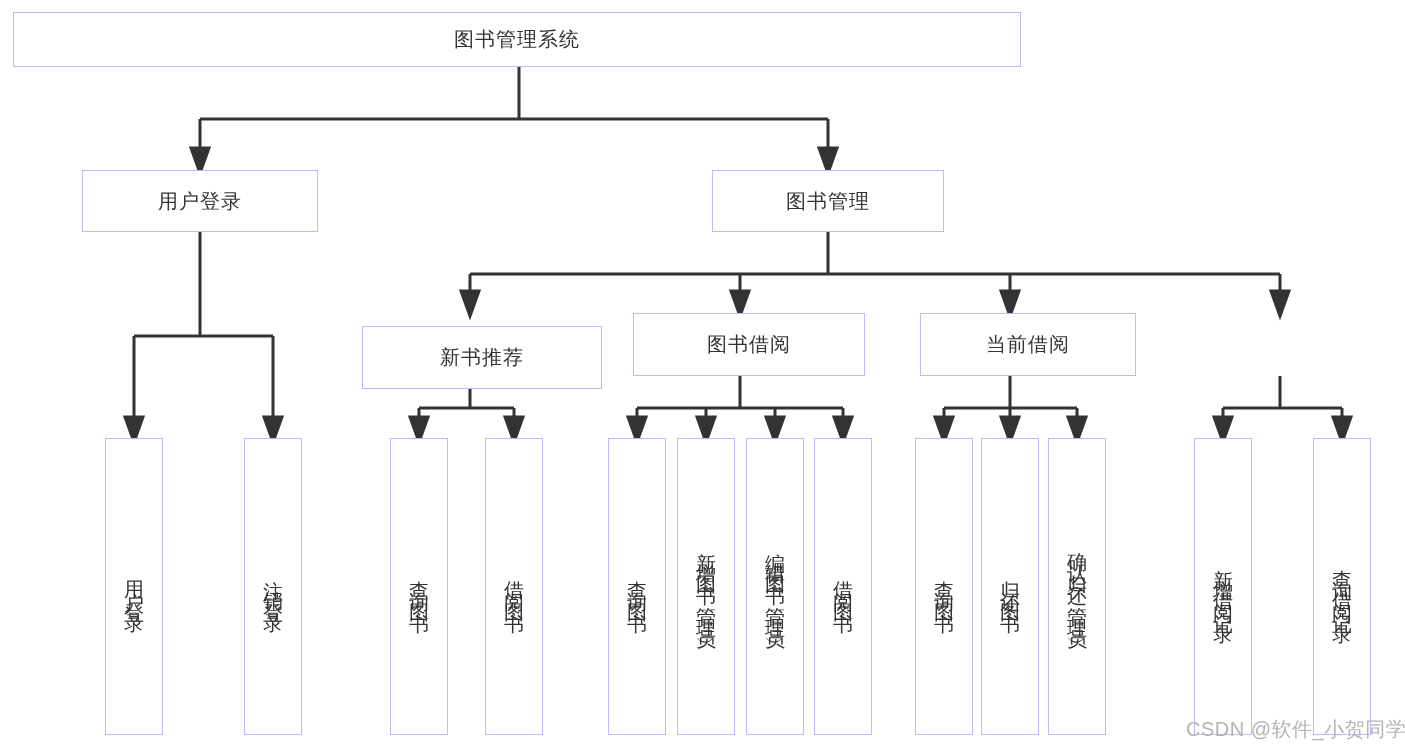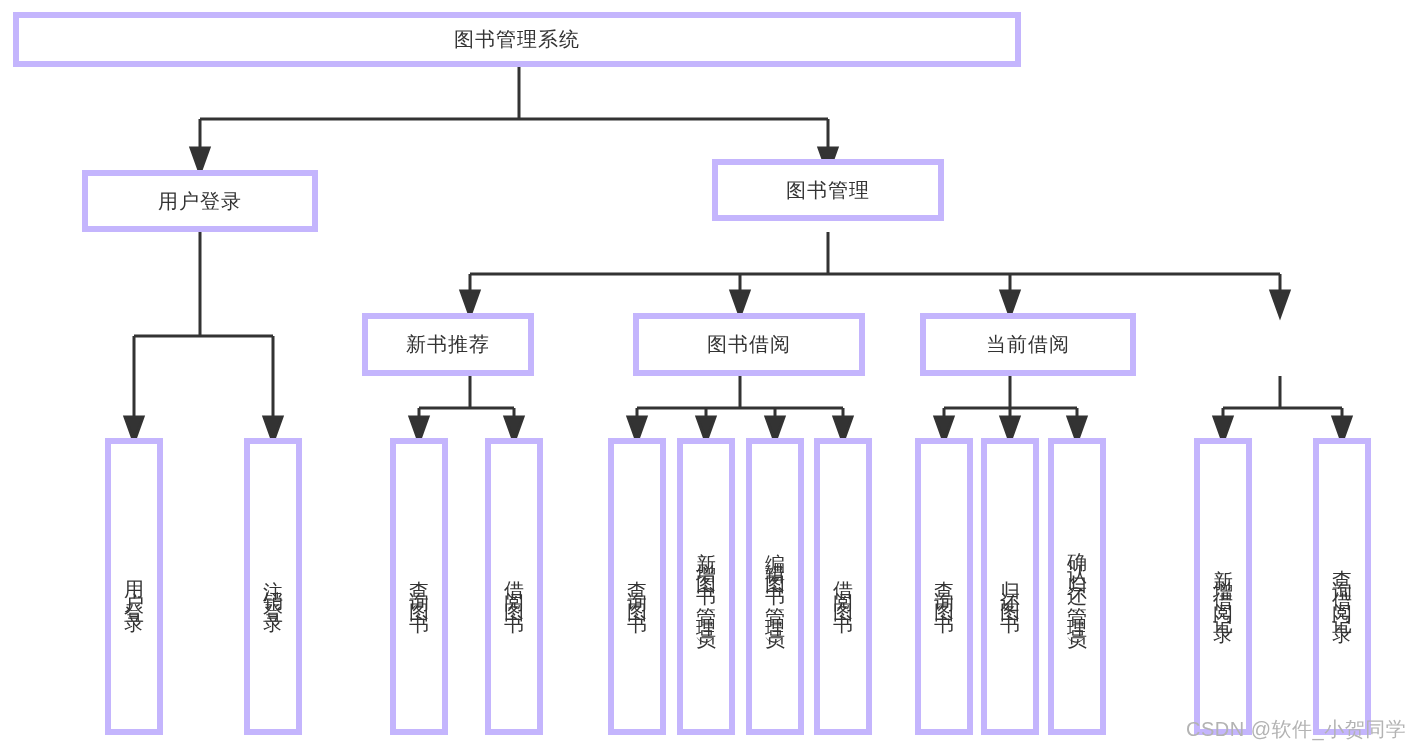--- a/index.html
+++ b/index.html
@@ -17,21 +17,21 @@
   }
   svg.wires {
     position: absolute;
     left: 0;
     top: 0;
     z-index: 1;
   }
   .node {
     position: absolute;
     box-sizing: border-box;
-    border: 6px solid #c4b5fd;
+    border: 1px solid #c4b5fd;
     background: #ffffff;
     display: flex;
     align-items: center;
     justify-content: center;
     color: #333333;
     font-size: 20px;
     letter-spacing: 1px;
     z-index: 2;
   }
   .node.v span {
@@ -109,25 +109,25 @@
     </g>
   </svg>
 
   <div class="node" style="left:13px;top:12px;width:1008px;height:55px">
     <span>图书管理系统</span>
   </div>
 
   <div class="node" style="left:82px;top:170px;width:236px;height:62px">
     <span>用户登录</span>
   </div>
-  <div class="node" style="left:712px;top:159px;width:232px;height:62px">
+  <div class="node" style="left:712px;top:170px;width:232px;height:62px">
     <span>图书管理</span>
   </div>
 
-  <div class="node" style="left:362px;top:313px;width:172px;height:63px">
+  <div class="node" style="left:362px;top:326px;width:240px;height:63px">
     <span>新书推荐</span>
   </div>
   <div class="node" style="left:633px;top:313px;width:232px;height:63px">
     <span>图书借阅</span>
   </div>
   <div class="node" style="left:920px;top:313px;width:216px;height:63px">
     <span>当前借阅</span>
   </div>
 
   <div class="node v" style="left:105px;top:438px;width:58px;height:297px">

